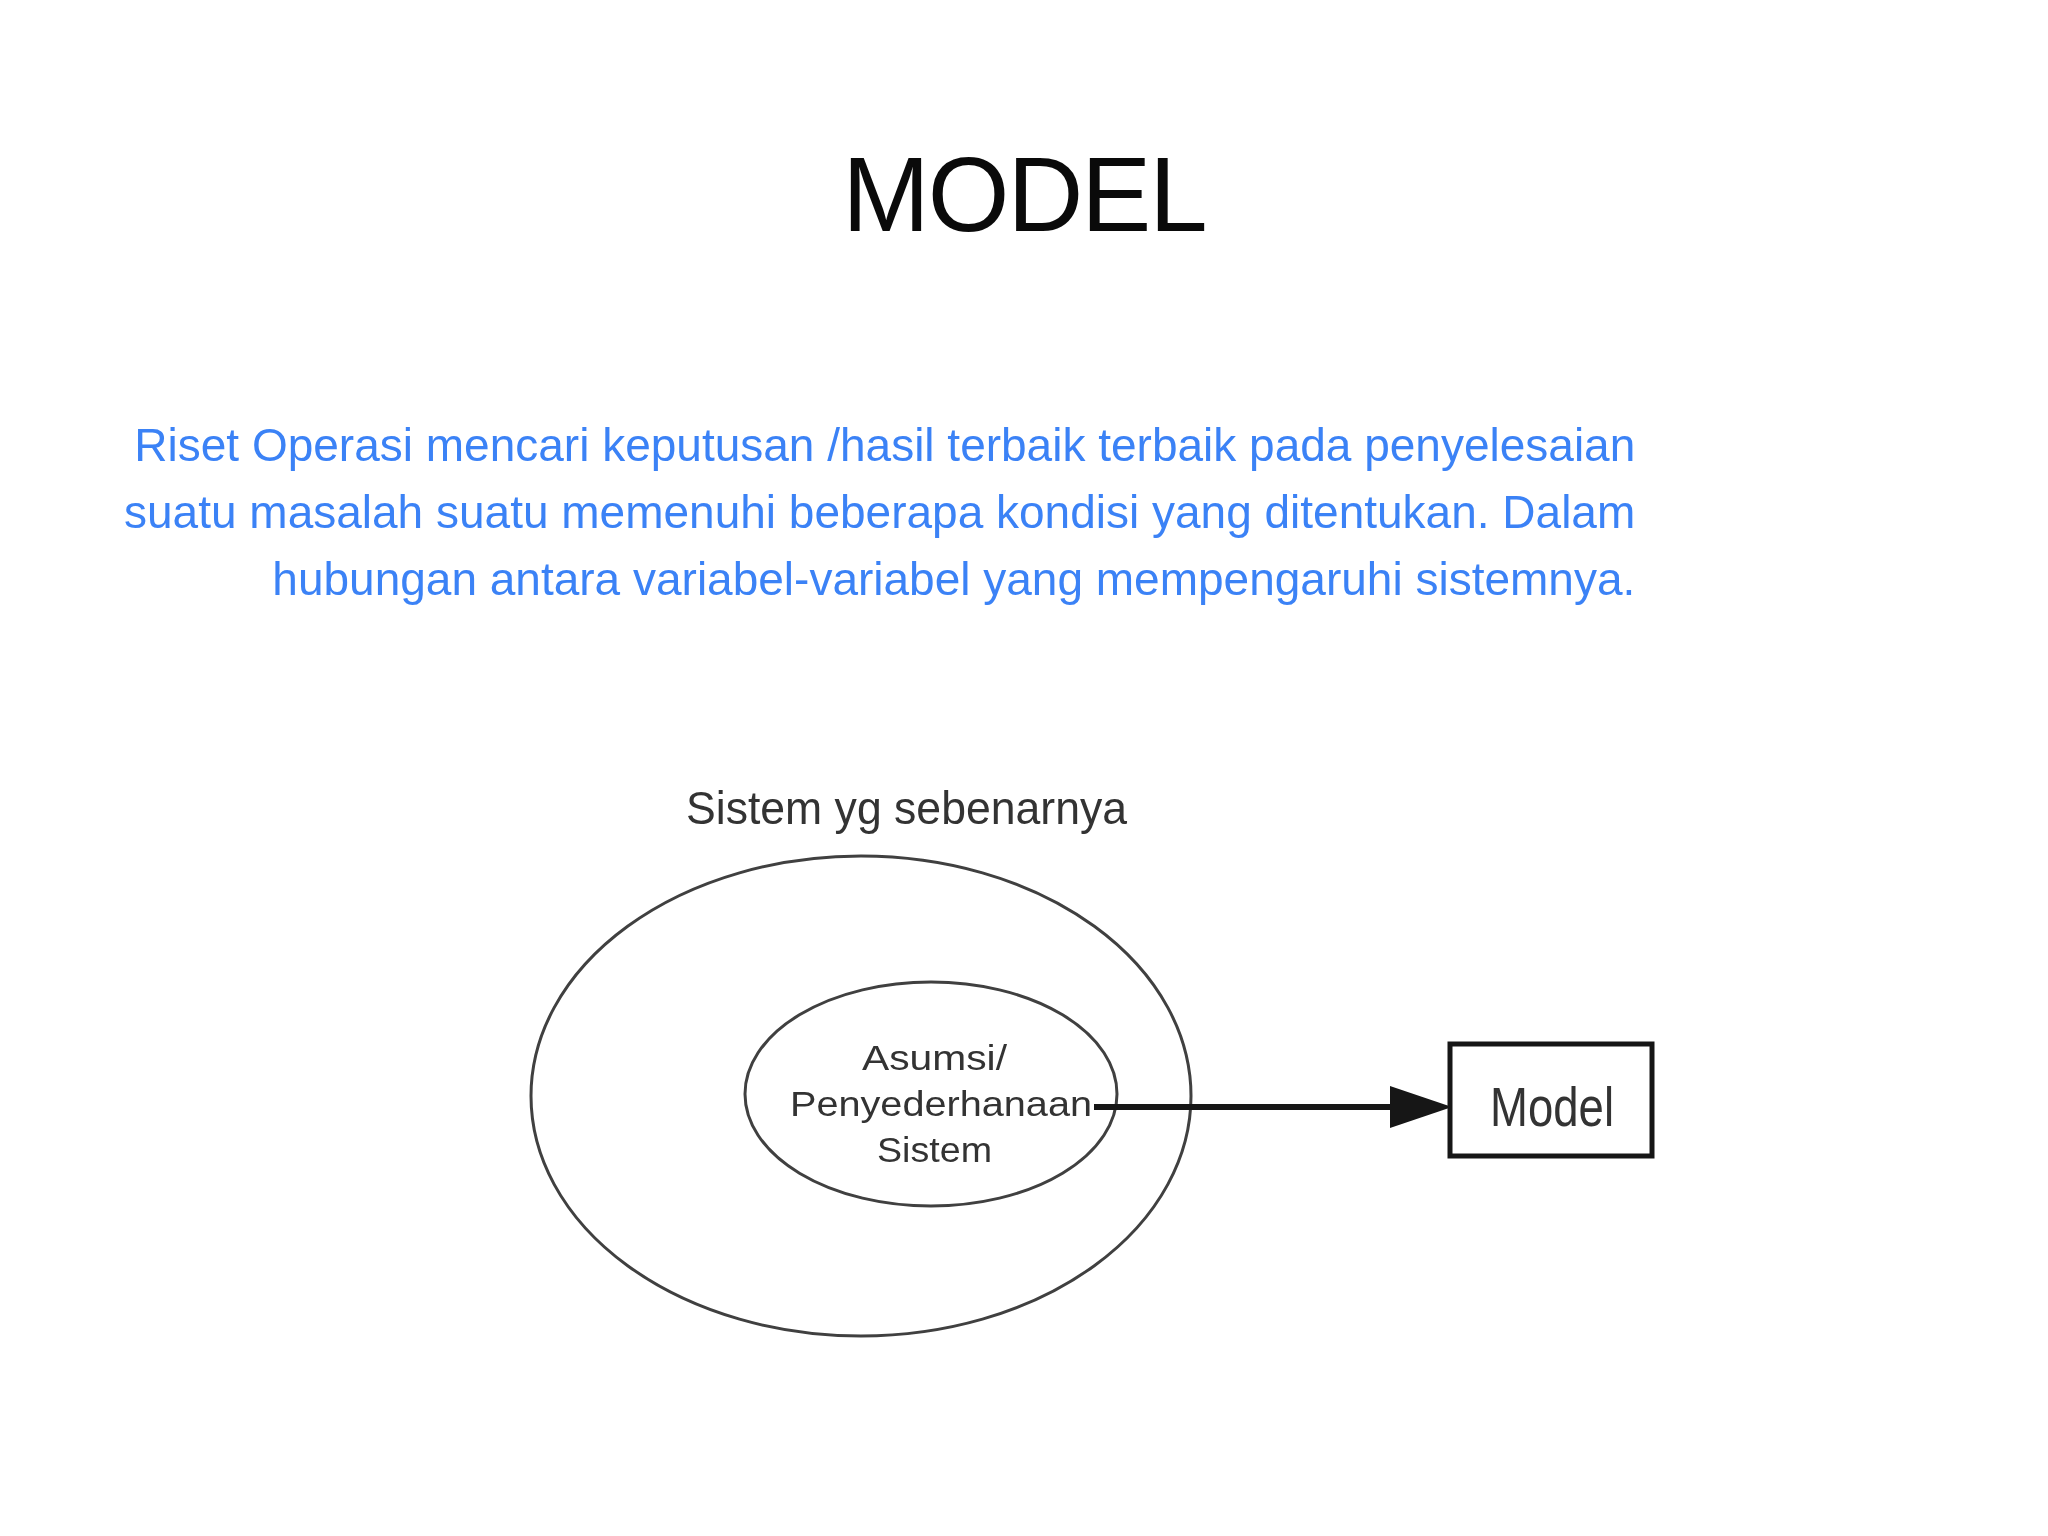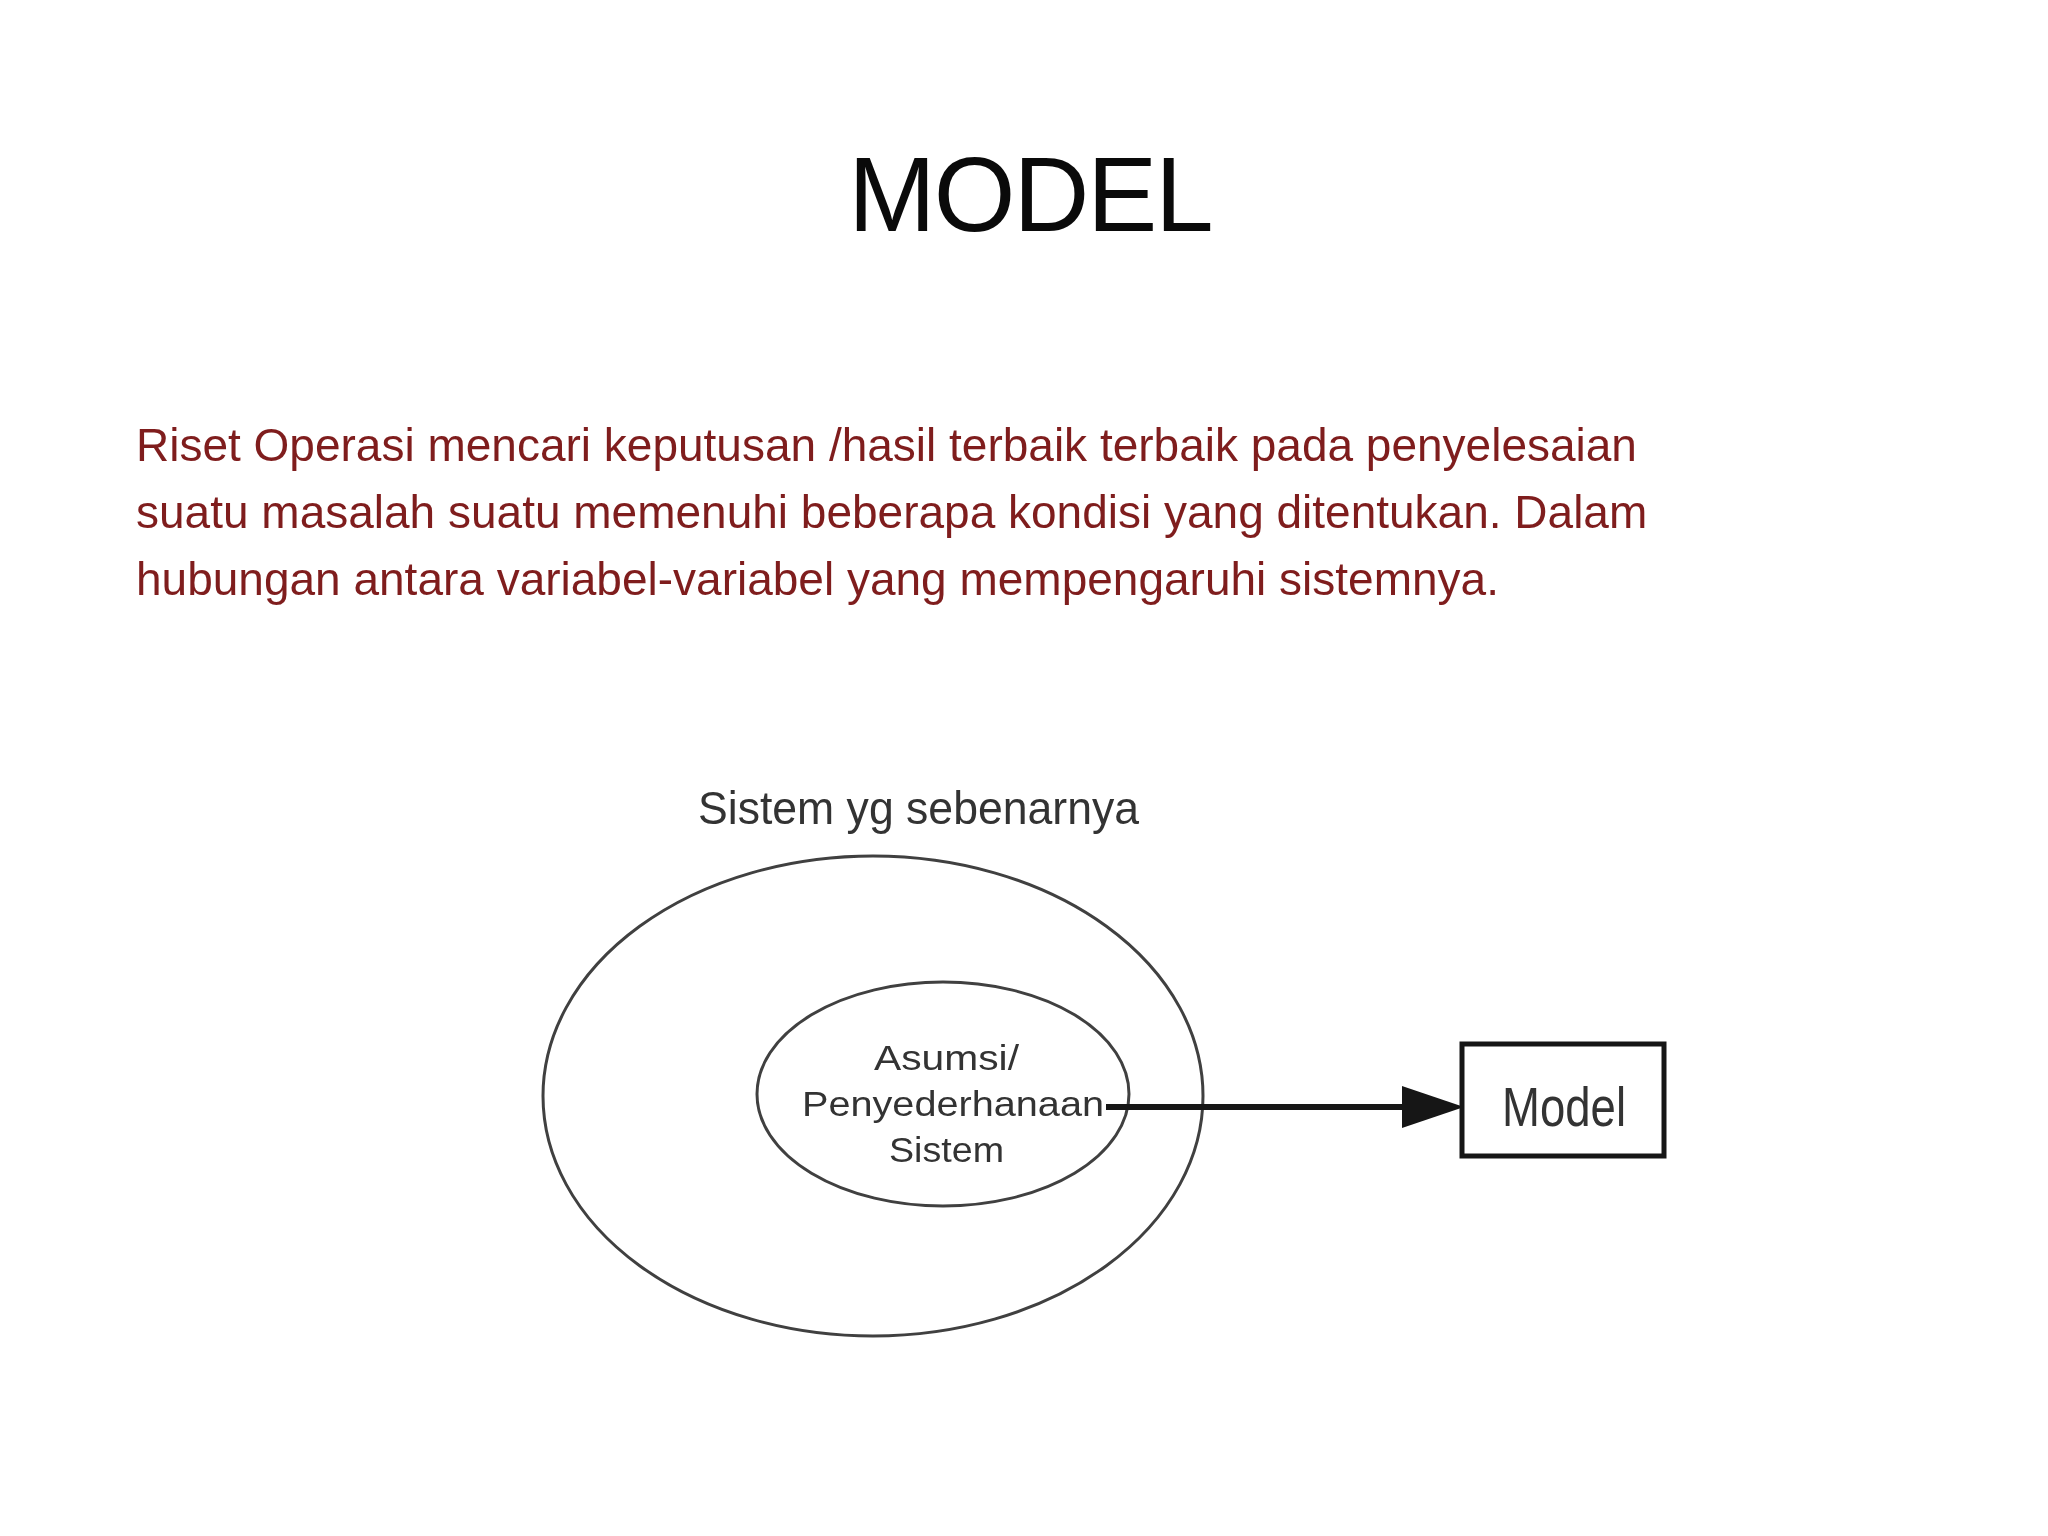--- a/index.html
+++ b/index.html
@@ -2,30 +2,30 @@
 <html><head>
 <meta charset="utf-8">
 <style>
   html,body{margin:0;padding:0;}
   body{
     width:2048px;height:1536px;
     background:#ffffff;
     font-family:"Liberation Sans", sans-serif;
     position:relative;overflow:hidden;
   }
-  .slide{position:absolute;inset:0;background:#ffffff;margin-left:12px;}
+  .slide{position:absolute;inset:0;background:#ffffff;}
   .slide-title{
     position:absolute;top:142px;left:0;width:100%;
     text-align:center;
     font-size:105px;font-weight:400;letter-spacing:-2px;
     color:#0a0a0a;line-height:1;
   }
   .body-paragraph{
     position:absolute;left:124px;top:412px;
-    font-size:46px;line-height:67px;color:#7f1d1d;
+    font-size:46px;line-height:67px;color:#3b82f6;text-align:right;
   }
   .body-paragraph .ln{white-space:nowrap;}
   .body-paragraph b{font-weight:700;}
   svg.diagram{
     position:absolute;left:0;top:0;
     font-family:"Liberation Sans", sans-serif;
   }
   svg.diagram text{fill:#333333;}
 </style>
 </head>

